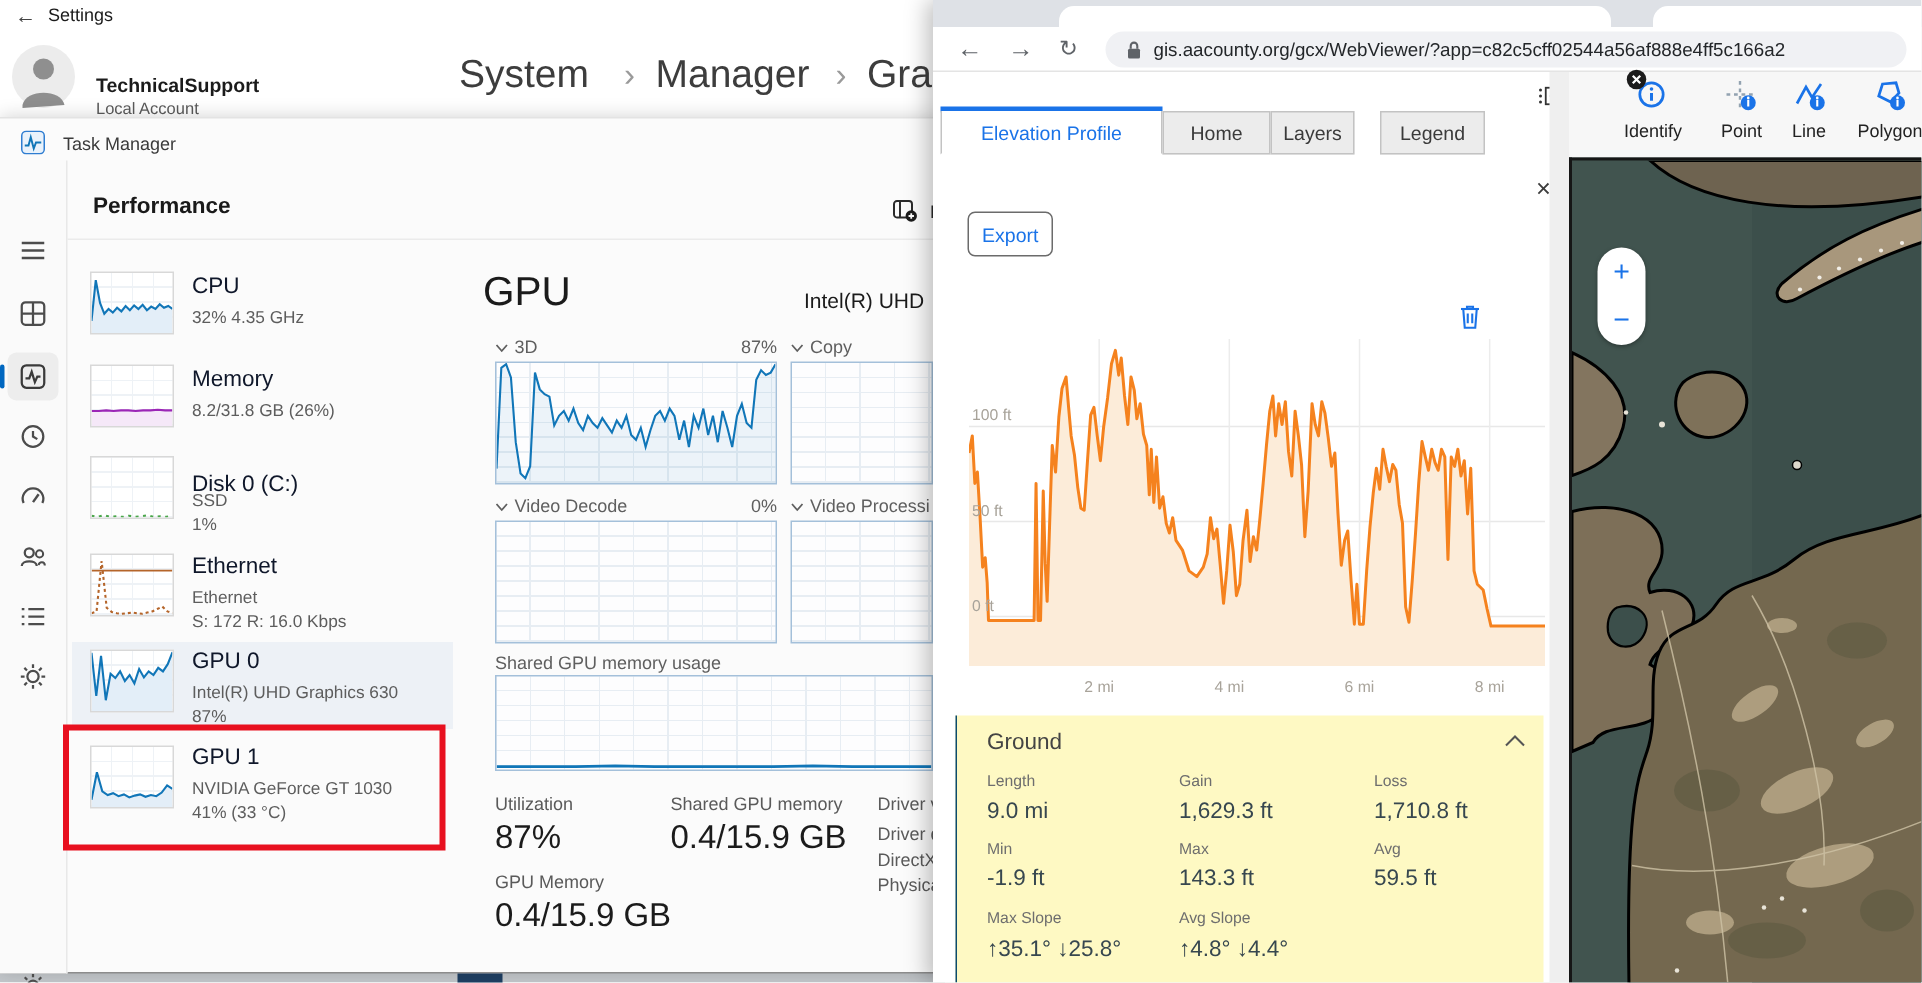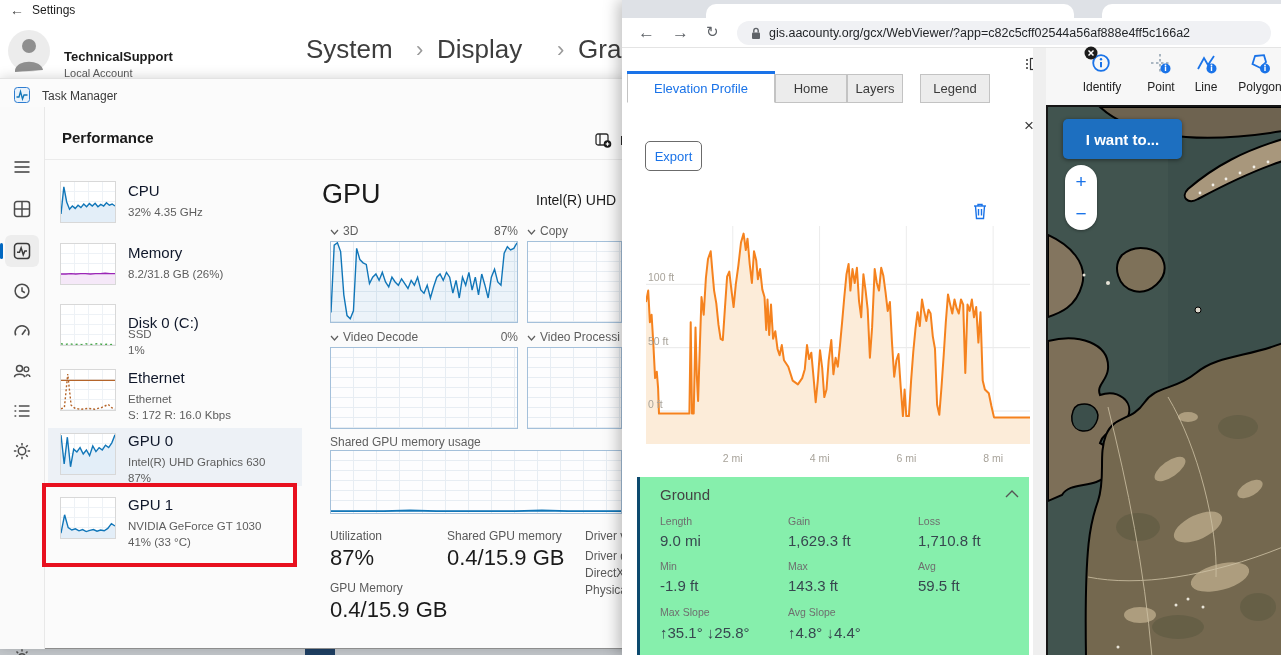--- a/index.html
+++ b/index.html
@@ -35,21 +35,21 @@
 .chrome-bar{background:#fff;border-bottom:1px solid #e4e4e4}
 .nav-ic{font-size:17px;color:#5f6368}
 .addr{background:#f0f1f4;border-radius:12px;display:flex;align-items:center}
 .url{font-size:12.5px;color:#232629;white-space:nowrap;overflow:hidden}
 
 .tab{position:absolute;height:29px;display:flex;align-items:center;justify-content:center;font-size:13px;color:#3a3a3a;background:#ececec;border:1px solid #c3c3c3;cursor:pointer}
 .tab.active{background:#fff;color:#1a73e8;border-bottom:1px solid #fff;border-top:none}
 .tab-accent{position:absolute;height:4px;background:#1a73e8}
 .export-btn{border:1px solid #6b6b6b;border-radius:5px;background:#fff;color:#1a73e8;font-size:13px;display:flex;align-items:center;justify-content:center;cursor:pointer}
 .tick{position:absolute;font-size:10.5px;color:#a8a39a}
-.ground{background:#86efac;border-left:3px solid #0c4a6e}
+.ground{background:#fef9c3;border-left:1px solid #0c4a6e}
 .g-lbl{font-size:10.5px;color:#6e6e6e}
 .g-val{font-size:15px;font-weight:400;color:#37474f}
 .mt-lbl{position:absolute;font-size:12px;color:#222;text-align:center}
 .map-toolbar{background:#f7f7f7}
 .mapframe{border-left:2px solid #161616;border-top:2px solid #161616;overflow:hidden;background:#41544f}
 .iwant{background:#1d6fc0;color:#fff;font-size:15px;font-weight:700;border-radius:5px;display:flex;align-items:center;justify-content:center;box-shadow:0 1px 4px rgba(0,0,0,.45);cursor:pointer}
 .zoompill{background:#fff;border-radius:16px;box-shadow:0 1px 3px rgba(0,0,0,.35);display:flex;flex-direction:column;align-items:center;justify-content:space-around}
 .zbtn{color:#1a73e8;font-size:19px;line-height:19px;cursor:pointer}
 .kebab-dot{width:3px;height:3px;border-radius:50%;background:#1a73e8;margin:2px auto}
 .sliver{background:#c3c7cb;border-top:1px solid #9a9a9a}
@@ -64,21 +64,21 @@
     <svg width="42" height="42" viewBox="0 0 42 42">
         <circle cx="21" cy="21" r="21" fill="#ececec"></circle>
         <circle cx="21" cy="16" r="7" fill="#8f8f8f"></circle>
         <path d="M7,40 C9,29 33,29 35,40 L7,42 Z" fill="#8f8f8f"></path>
       </svg>
   </span>
   <span class="abs" style="left:64px;top:49px;font-size:13px;font-weight:700;color:#1b1b1b">TechnicalSupport</span>
   <span class="abs" style="left:64px;top:67px;font-size:11px;color:#5a5a5a">Local Account</span>
   <span class="abs crumb" style="left:306px;top:34px">System</span>
   <span class="abs crumb-sep" style="left:416px;top:37px">›</span>
-  <span class="abs crumb" style="left:437px;top:34px">Display</span>
+  <span class="abs crumb" style="left:437px;top:34px">Manager</span>
   <span class="abs crumb-sep" style="left:557px;top:37px">›</span>
   <span class="abs crumb" style="left:578px;top:34px">Grap</span>
 </section>
 
 <div class="abs sliver" style="left:0;top:648px;width:630px;height:7px">
   <div class="abs" style="left:305px;top:0;width:30px;height:7px;background:#1e3f63"></div>
 </div>
 
 <section class="abs tm" style="left:0;top:78px;width:630px;height:570px">
 
@@ -531,22 +531,19 @@
         </g>
         <g fill="#e8e4d8">
             <circle cx="128" cy="498" r="1.5"></circle>
             <circle cx="140" cy="492" r="1.5"></circle>
             <circle cx="155" cy="500" r="1.5"></circle>
             <circle cx="70" cy="540" r="1.5"></circle>
             <circle cx="60" cy="176" r="2"></circle>
             <circle cx="36" cy="168" r="1.5"></circle>
           </g>
       </svg>
-      <div class="abs iwant" style="left:15px;top:12px;width:119px;height:40px">
-          <span>I want to...</span>
-        </div>
       <div class="abs zoompill" style="left:17px;top:58px;width:32px;height:65px">
         <span class="zbtn">+</span>
         <span class="zbtn">−</span>
       </div>
     </div>
   </div>
 </section>
 
 </body></html>

